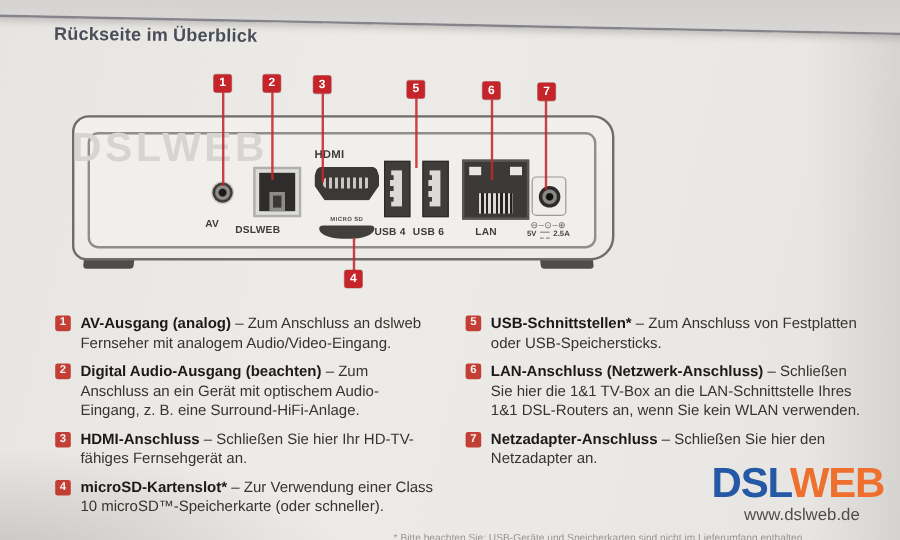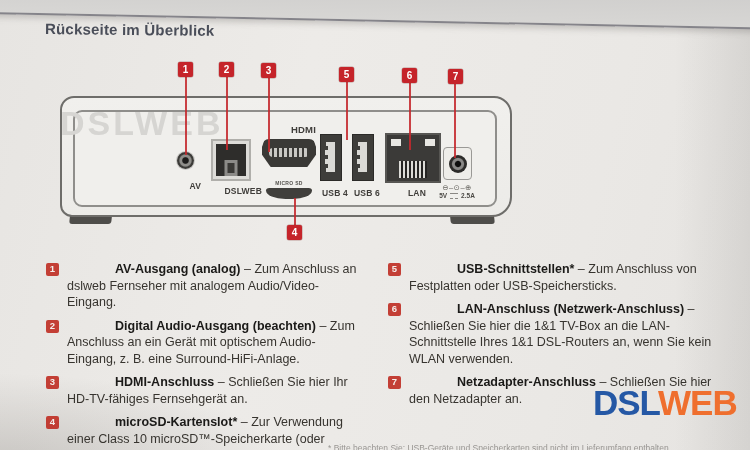--- a/index.html
+++ b/index.html
@@ -19,21 +19,21 @@
         border:2.5px solid #6e6d6a;border-radius:14px 18px 20px 12px;
         background:linear-gradient(#f1f0ed,#ecebe8);}
   .device-inner{position:absolute;left:73px;top:110px;width:420px;height:93px;z-index:2;
         border:2px solid #8f8e8b;border-radius:9px;background:#f0efec;}
   .foot{position:absolute;top:207px;height:17px;background:#4e4d4a;z-index:1;border-radius:0 0 3px 3px;}
   .foot.l{left:70px;width:42px;transform:skewX(-6deg);}
   .foot.r{left:450px;width:44px;transform:skewX(6deg);}
   .watermark{position:absolute;left:60px;top:104px;z-index:3;font-size:34px;font-weight:bold;
         color:#d6d5d2;letter-spacing:3px;}
 
-  .port-label{position:absolute;z-index:4;font-size:8.5px;font-weight:bold;color:#3f3d3a;text-align:right;letter-spacing:0.2px;}
+  .port-label{position:absolute;z-index:4;font-size:8.5px;font-weight:bold;color:#3f3d3a;text-align:left;letter-spacing:0.2px;}
   .tiny-label{position:absolute;z-index:4;font-size:5px;font-weight:bold;color:#55534f;text-align:center;letter-spacing:0.3px;}
 
   .av-jack{position:absolute;left:177px;top:152px;width:17px;height:17px;border-radius:50%;z-index:4;
         background:radial-gradient(circle,#1c1b1a 0 23%,#8f8e8a 32% 46%,#3c3b38 56% 100%);
         box-shadow:0 0 0 1px #c9c8c5;}
   .optical{position:absolute;left:211px;top:139px;width:36px;height:38px;z-index:4;
         background:#dddcd8;border:2px solid #b0afab;}
   .optical .cavity{position:absolute;inset:3px;background:#2e2d2b;}
   .optical .tongue{position:absolute;left:50%;bottom:3px;transform:translateX(-50%);width:13px;height:16px;background:#8c8b88;}
   .optical .tongue i{position:absolute;left:3px;top:3px;width:7px;height:10px;background:#3a3936;display:block;}
@@ -65,21 +65,21 @@
   .callout-box{position:absolute;width:15px;height:15px;z-index:6;background:#c5242a;border-radius:2px;
         color:#fff;font-size:10px;font-weight:bold;display:flex;align-items:center;justify-content:center;
         box-shadow:0 0 0 0.5px rgba(120,30,30,0.4);}
   .callout-line{position:absolute;width:2px;z-index:5;background:rgba(196,40,44,0.88);}
 
   
   .legend-col{position:absolute;display:flex;flex-direction:column;}
   .legend-item{position:relative;padding-left:21px;margin-bottom:7px;font-size:12.5px;line-height:16.5px;color:#37342f;}
   .lmark{position:absolute;left:0;top:2px;width:13px;height:13px;background:#c03127;border-radius:2px;opacity:0.92;
         color:#f6efec;font-size:9.5px;font-weight:bold;display:flex;align-items:center;justify-content:center;}
-  .lhead{font-weight:bold;color:#1b1a18;margin-left:48px;}
+  .lhead{font-weight:bold;color:#1b1a18;}
   .lsep{color:#37342f;}
 
   
   .brand{position:absolute;left:593px;top:383px;font-size:35px;font-weight:bold;letter-spacing:-1px;z-index:6;}
   .brand .dsl{color:#2558a5;} .brand .web{color:#ef6f2e;}
   .brand-url{position:absolute;left:620px;top:420px;font-size:14px;color:#504e4a;z-index:6;}
 
   .footnote{position:absolute;left:328px;top:443px;width:400px;font-size:8.5px;color:rgba(95,92,88,0.6);
         filter:blur(0.4px);white-space:nowrap;z-index:4;}
 </style>
@@ -194,15 +194,16 @@
     </div>
     <div class="legend-item">
       <span class="lmark">7</span>
       <span class="lhead">Netzadapter-Anschluss</span><span class="lsep"> – </span><span class="lbody">Schließen Sie hier den Netzadapter an.</span>
     </div>
   </div>
 
   <div class="brand">
     <span class="dsl">DSL</span><span class="web">WEB</span>
   </div>
+  <div class="brand-url">www.dslweb.de</div>
 
   <div class="footnote">* Bitte beachten Sie: USB-Geräte und Speicherkarten sind nicht im Lieferumfang enthalten.</div>
 </div>
 
 </body></html>

